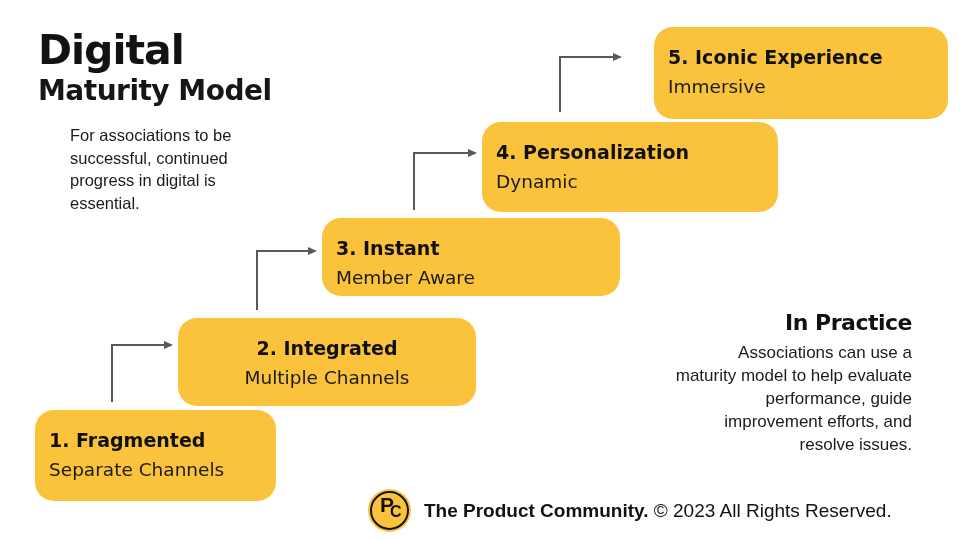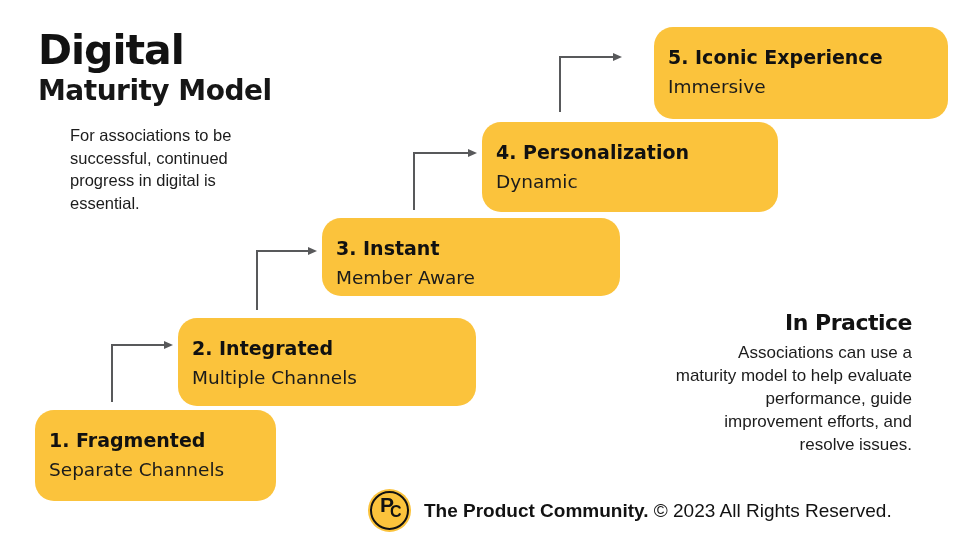--- a/index.html
+++ b/index.html
@@ -48,21 +48,21 @@
     font-family: "DejaVu Sans", sans-serif;
     font-size: 19px; font-weight: 700; color: #111111;
     display: block;
   }
   .step-sub {
     font-family: "DejaVu Sans", sans-serif;
     font-size: 18.5px; font-weight: 400; color: #1b1b1b;
     display: block; margin-top: 8px;
   }
   .step1 { left: 35px;  top: 410px; width: 241px; height: 91px; }
-  .step2 { left: 178px; top: 318px; width: 298px; height: 88px; }
+  .step2 { left: 178px; top: 318px; width: 298px; height: 88px; text-align: center; }
   .step3 { left: 322px; top: 218px; width: 298px; height: 78px; }
   .step4 { left: 482px; top: 122px; width: 296px; height: 90px; }
   .step5 { left: 627px; top: 27px;  width: 294px; height: 92px; margin-left: 27px; }
 
   .arrows { position: absolute; left: 0; top: 0; width: 960px; height: 540px; pointer-events: none; }
 
   
   .practice {
     position: absolute; right: 48px; top: 310px;
     width: 390px; text-align: right;

